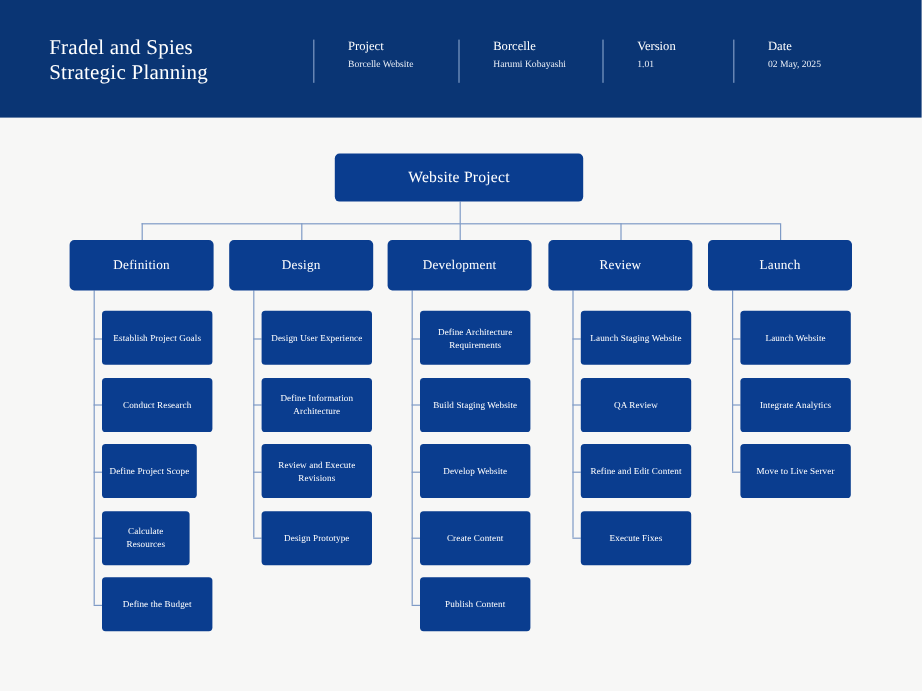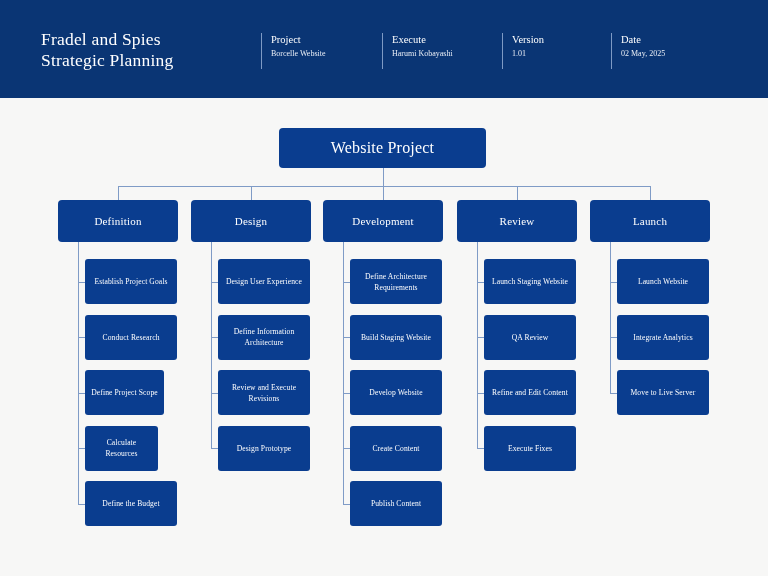--- a/index.html
+++ b/index.html
@@ -32,21 +32,21 @@
     color: #ffffff;
     font-size: 17.5px;
     line-height: 21px;
     letter-spacing: 0.2px;
     white-space: pre;
   }
   .meta-group {
     position: absolute;
     top: 33px;
     height: 36px;
-    padding-left: 9px;
+    padding-left: 28px;
     border-left: 1px solid #7e9ac4;
     box-sizing: border-box;
   }
   .meta-label {
     color: #ffffff;
     font-size: 10.5px;
     line-height: 13px;
     white-space: nowrap;
   }
   .meta-value {
@@ -76,21 +76,21 @@
     color: #ffffff;
     display: flex;
     align-items: center;
     justify-content: center;
     text-align: center;
     box-sizing: border-box;
     z-index: 2;
   }
   .node.root {
     border-radius: 4px;
-    font-size: 16px;
+    font-size: 13px;
     letter-spacing: 0.2px;
   }
   .node.lvl1 {
     border-radius: 4px;
     font-size: 11px;
     letter-spacing: 0.2px;
   }
   .node.lvl2 {
     border-radius: 3px;
     font-size: 7.6px;
@@ -112,21 +112,21 @@
 
 <div class="header">
   <div class="header-title">Fradel and Spies
 Strategic Planning</div>
 
   <div class="meta-group meta-0">
     <div class="meta-label">Project</div>
     <div class="meta-value">Borcelle Website</div>
   </div>
   <div class="meta-group meta-1">
-    <div class="meta-label">Execute</div>
+    <div class="meta-label">Borcelle</div>
     <div class="meta-value">Harumi Kobayashi</div>
   </div>
   <div class="meta-group meta-2">
     <div class="meta-label">Version</div>
     <div class="meta-value">1.01</div>
   </div>
   <div class="meta-group meta-3">
     <div class="meta-label">Date</div>
     <div class="meta-value">02 May, 2025</div>
   </div>

